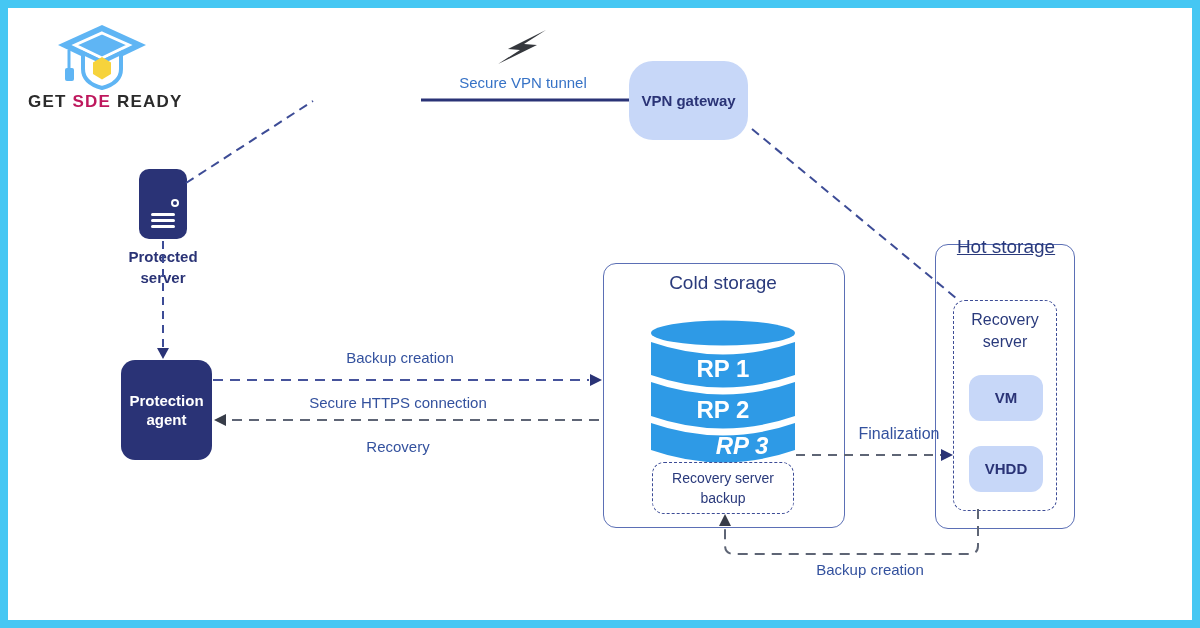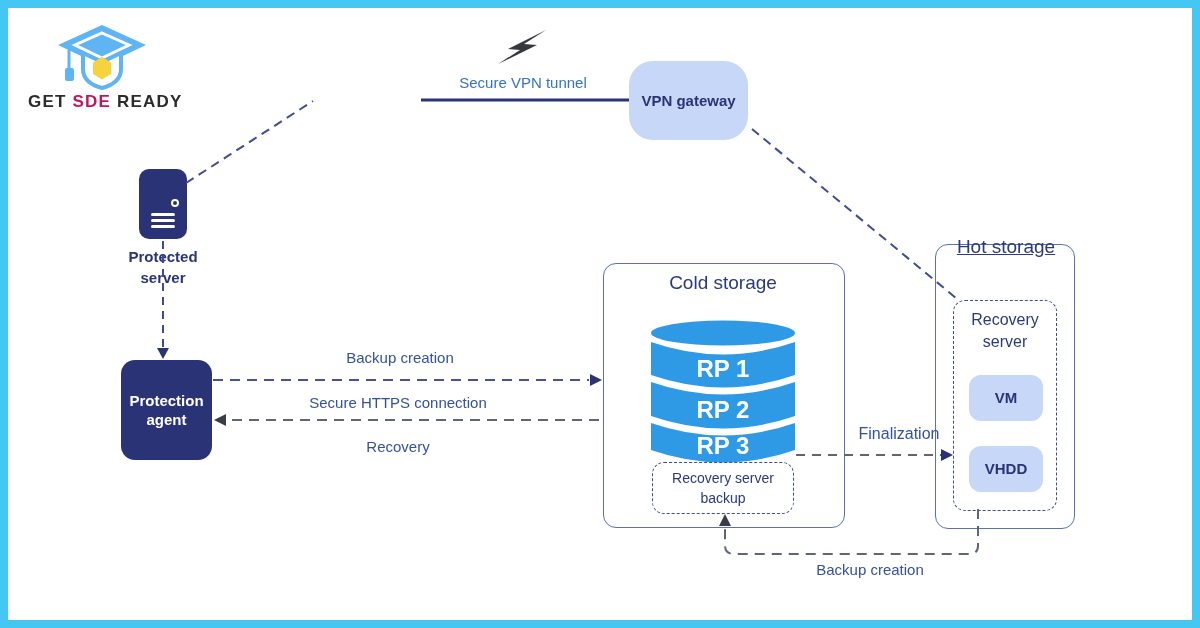--- a/index.html
+++ b/index.html
@@ -112,21 +112,21 @@
     <div class="storage-title" style="left:723px; top:272px;">Cold storage</div>
 
     <svg class="abs" style="left:650px; top:320px; z-index:4;" width="146" height="143" viewBox="0 0 146 143">
       <ellipse cx="73" cy="13" rx="72" ry="12.5" fill="#2E9AE6"></ellipse>
       <path d="M1,22 Q73,47 145,22 L145,55 Q73,80 1,55 Z" fill="#2E9AE6"></path>
       <path d="M1,62 Q73,87 145,62 L145,96 Q73,121 1,96 Z" fill="#2E9AE6"></path>
       <path d="M1,103 Q73,128 145,103 L145,130 Q73,155 1,130 Z" fill="#2E9AE6"></path>
     </svg>
     <div class="rp-label" style="left:723px; top:355px;">RP 1</div>
     <div class="rp-label" style="left:723px; top:396px;">RP 2</div>
-    <div class="rp-label" style="left:723px; top:432px;">RP 3</div>
+    <div class="rp-label" style="left:742px; top:432px;font-style:italic;">RP 3</div>
 
     <div class="dashed-box recovery-backup-box">
       <span>Recovery server backup</span>
     </div>
 
     <div class="storage-box" style="left:935px; top:244px; width:140px; height:285px;"></div>
     <div class="storage-title" style="left:1006px; top:236px;text-decoration:underline;">Hot storage</div>
 
     <div class="dashed-box recovery-server-box"></div>
     <div class="recovery-server-label">Recovery server</div>

